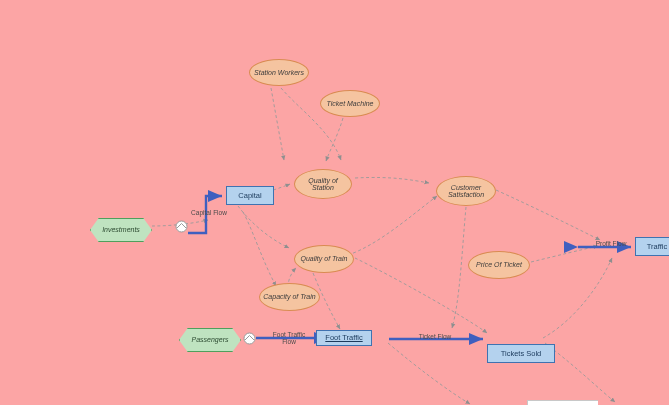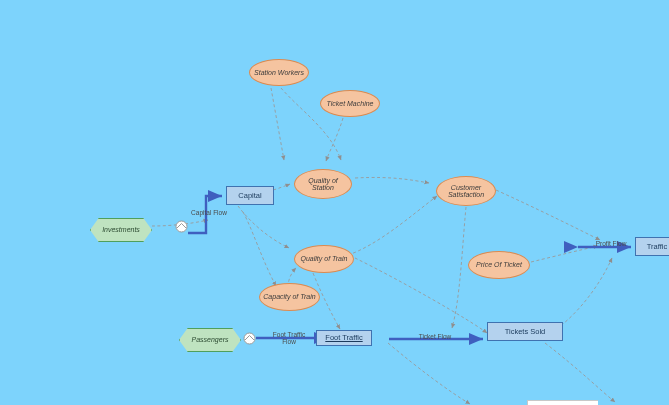--- a/index.html
+++ b/index.html
@@ -4,21 +4,21 @@
 <style>
   html, body {
     margin: 0;
     padding: 0;
     background: #ffffff;
   }
   #canvas {
     position: relative;
     width: 669px;
     height: 405px;
-    background: #7dd3fc;
+    background: #fca5a5;
     overflow: hidden;
     font-family: "Liberation Sans", sans-serif;
   }
   #edges {
     position: absolute;
     left: 0;
     top: 0;
     width: 669px;
     height: 405px;
     pointer-events: none;
@@ -162,21 +162,21 @@
   </div>
 
   <div class="node node-rect" style="left:226px; top:186px; width:48px; height:19px;">
     <span>Capital</span>
   </div>
 
   <div class="node node-rect" style="left:316px; top:330px; width:56px; height:16px;text-decoration:underline;">
     <span>Foot Traffic</span>
   </div>
 
-  <div class="node node-rect" style="left:487px; top:322px; width:76px; height:19px;">
+  <div class="node node-rect" style="left:487px; top:344px; width:68px; height:19px;">
     <span>Tickets Sold</span>
   </div>
 
   <div class="node node-rect" style="left:635px; top:237px; width:44px; height:19px;">
     <span>Traffic</span>
   </div>
 
   <div class="node node-hex" style="left:90px; top:218px; width:62px; height:24px;">
     <span>Investments</span>
   </div>

